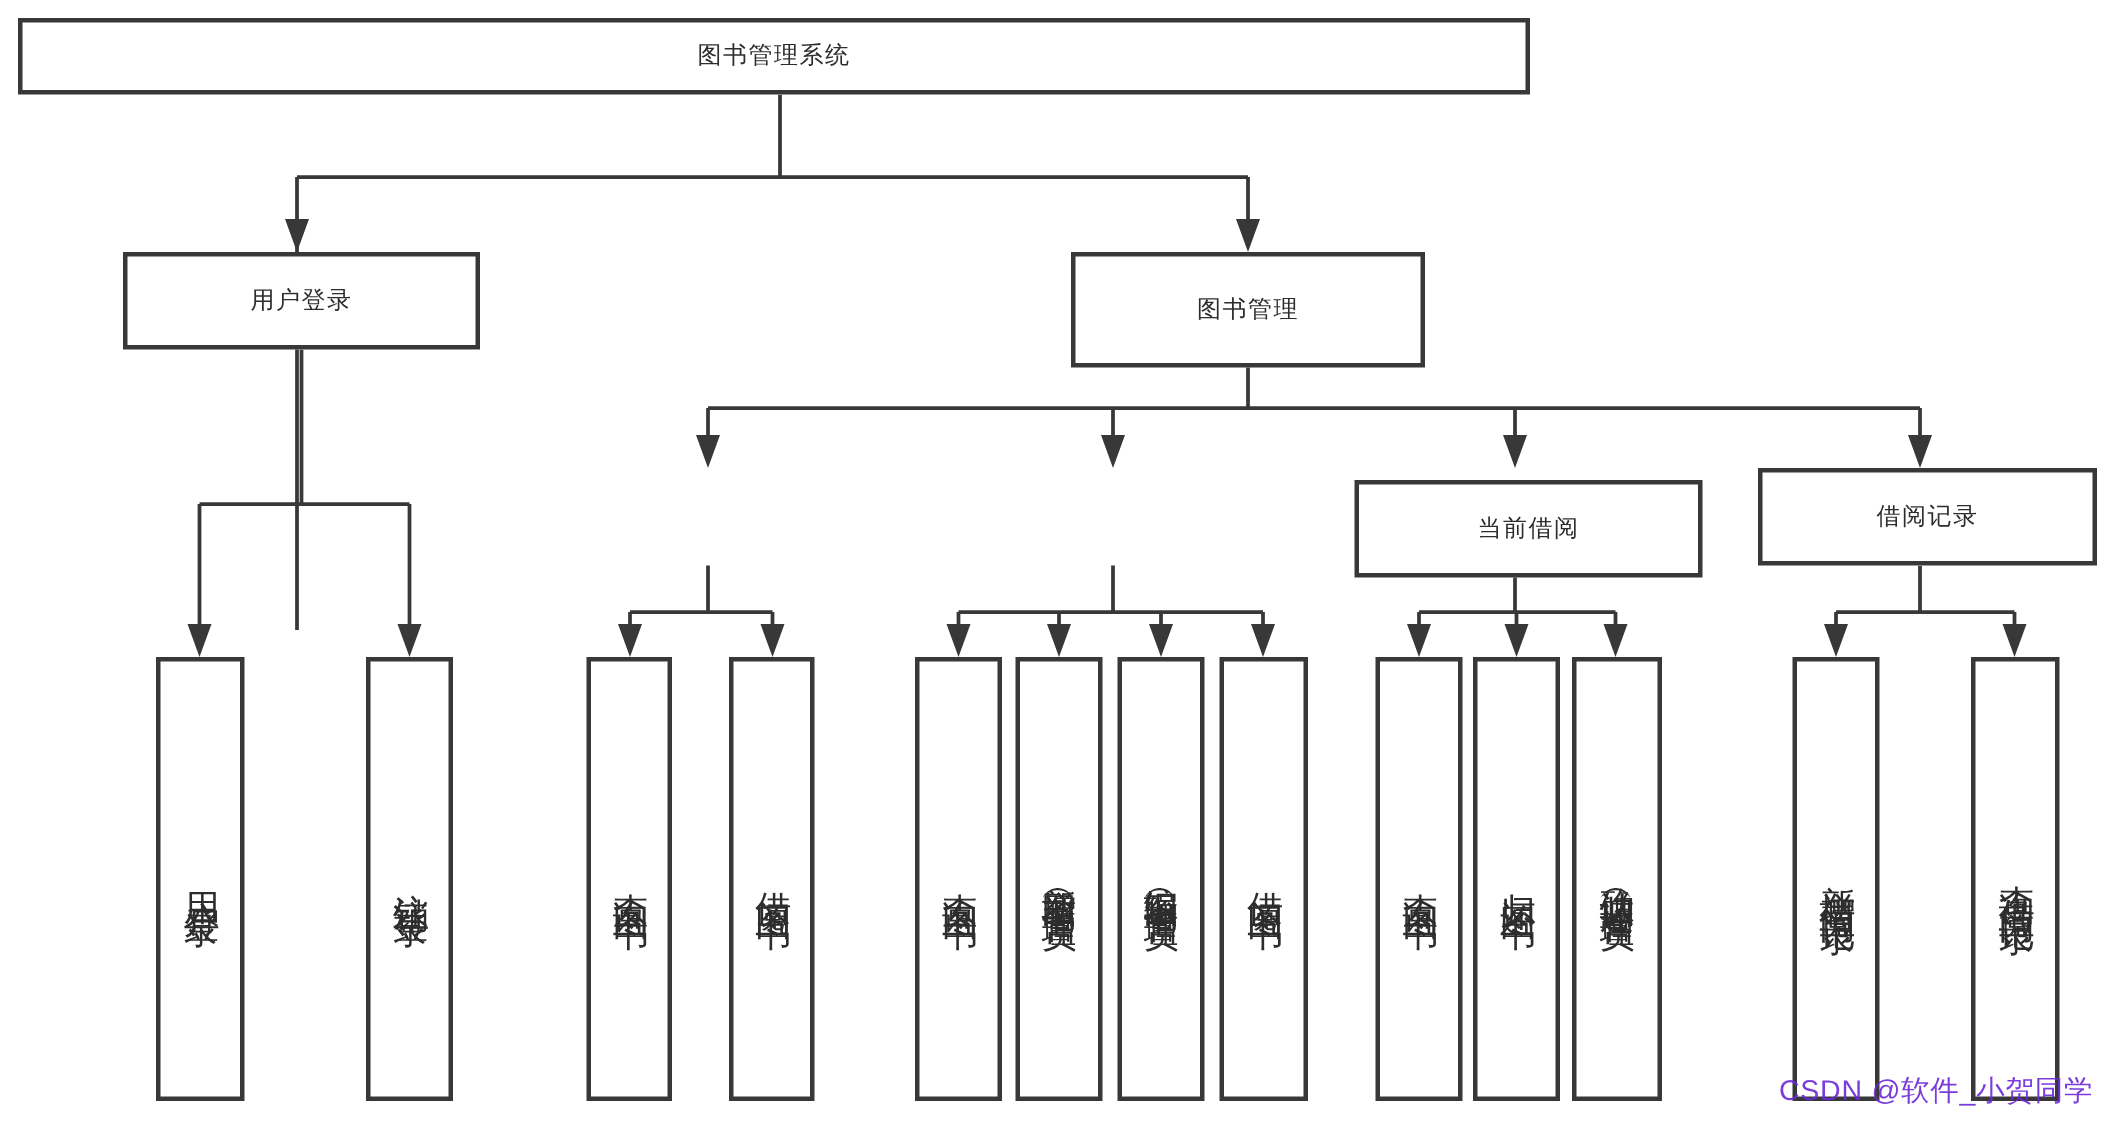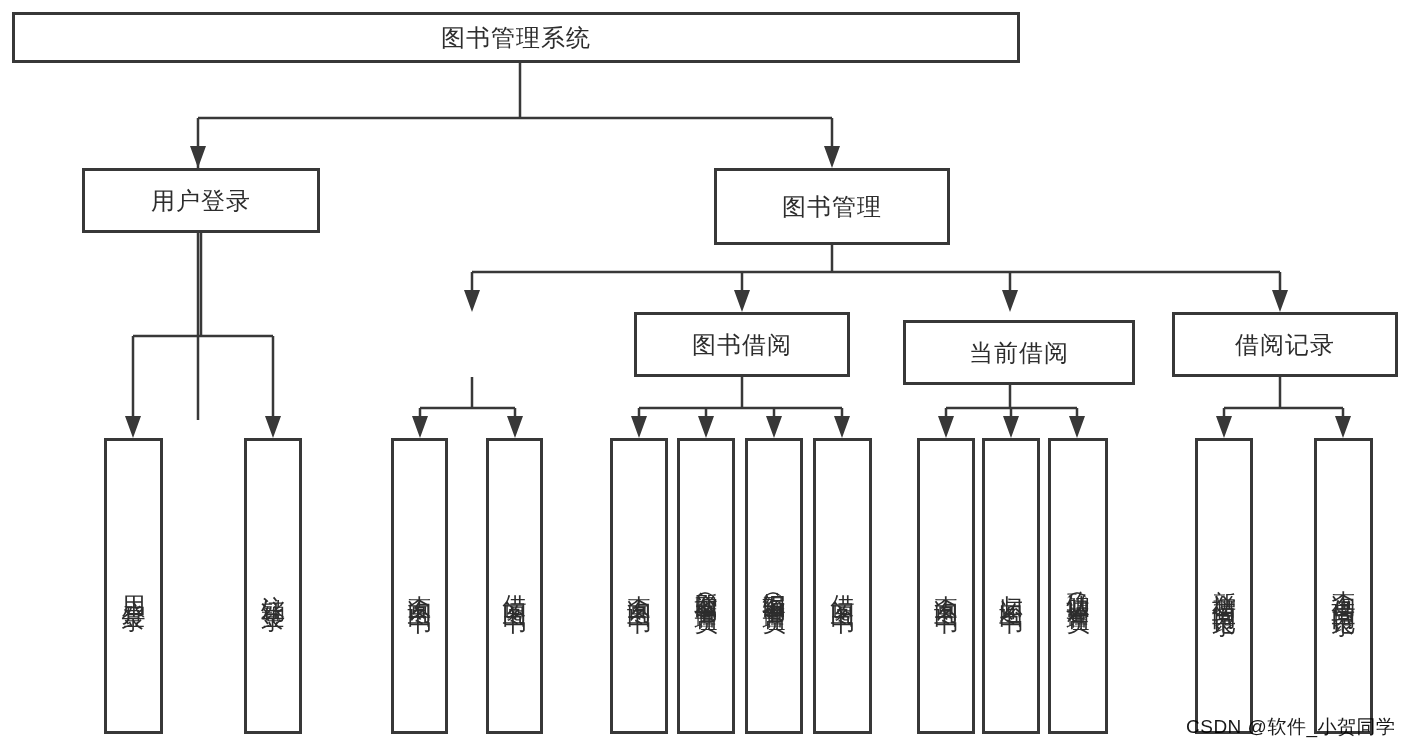--- a/index.html
+++ b/index.html
@@ -7,29 +7,29 @@
     position:relative;width:1405px;height:747px;background:#ffffff;
     font-family:"Liberation Sans","DejaVu Sans",sans-serif;color:#2d2d2d;
     overflow:hidden;
   }
   svg.wires{position:absolute;left:0;top:0;z-index:1;}
   .box{
     position:absolute;box-sizing:border-box;background:#ffffff;
     border:3px solid #383838;display:flex;align-items:center;justify-content:center;
     z-index:2;
   }
-  .h-box{font-size:24px;letter-spacing:1px;white-space:nowrap;}
+  .h-box{font-size:16px;letter-spacing:1px;white-space:nowrap;}
   .v-box .v-text{
     writing-mode:vertical-rl;text-orientation:mixed;
     font-size:24px;letter-spacing:5px;line-height:1;white-space:nowrap;
   }
   .v-box.long .v-text{letter-spacing:3px;font-size:23px;}
   .watermark{
     position:absolute;left:1186px;top:714px;z-index:3;
-    font-size:19px;color:#000000;opacity:0.9;letter-spacing:0.5px;white-space:nowrap;
+    font-size:19px;color:#6d28d9;opacity:0.9;letter-spacing:0.5px;white-space:nowrap;
   }
 </style>
 </head>
 <body>
 
 <div class="canvas">
 
   <svg class="wires" width="1405" height="747" viewBox="0 0 1405 747">
     <path fill="none" stroke="#383838" stroke-width="2.5" d="M520,63 V118 M198,118 H832 M198,118 V420 M832,118 V150
              M201,233 V336 M133,336 H273 M133,336 V420 M273,336 V420
@@ -57,21 +57,20 @@
              M1069,416 L1085,416 L1077,438 Z
              M1216,416 L1232,416 L1224,438 Z
              M1335,416 L1351,416 L1343,438 Z"></path>
   </svg>
 
   <div class="box h-box" style="left:12px;top:12px;width:1008px;height:51px">图书管理系统</div>
 
   <div class="box h-box" style="left:82px;top:168px;width:238px;height:65px">用户登录</div>
   <div class="box h-box" style="left:714px;top:168px;width:236px;height:77px">图书管理</div>
 
-  <div class="box h-box" style="left:634px;top:312px;width:216px;height:65px">图书借阅</div>
   <div class="box h-box" style="left:903px;top:320px;width:232px;height:65px">当前借阅</div>
   <div class="box h-box" style="left:1172px;top:312px;width:226px;height:65px">借阅记录</div>
 
   <div class="box v-box" style="left:104px;top:438px;width:59px;height:296px">
     <span class="v-text">用户登录</span>
   </div>
   <div class="box v-box" style="left:244px;top:438px;width:58px;height:296px">
     <span class="v-text">注销登录</span>
   </div>
 

